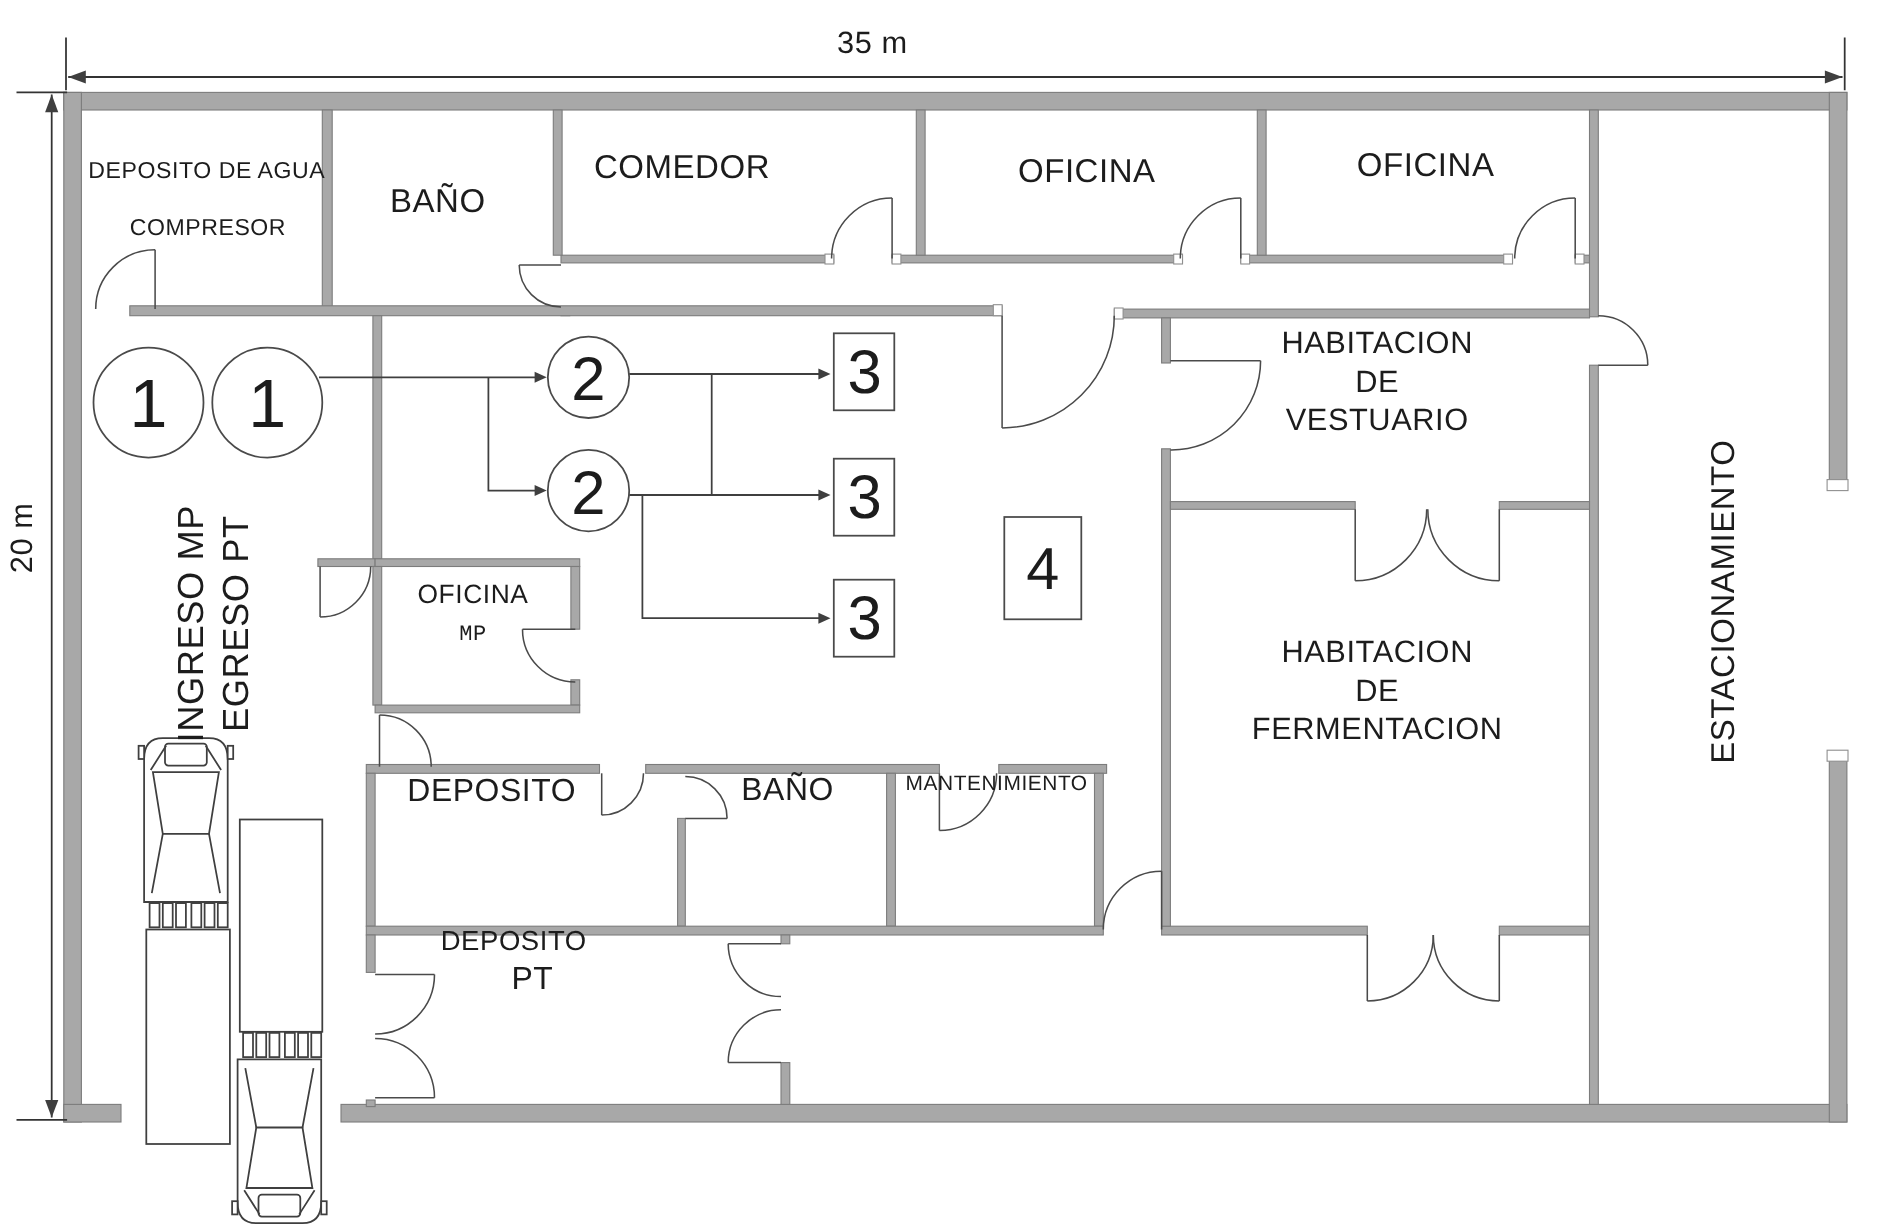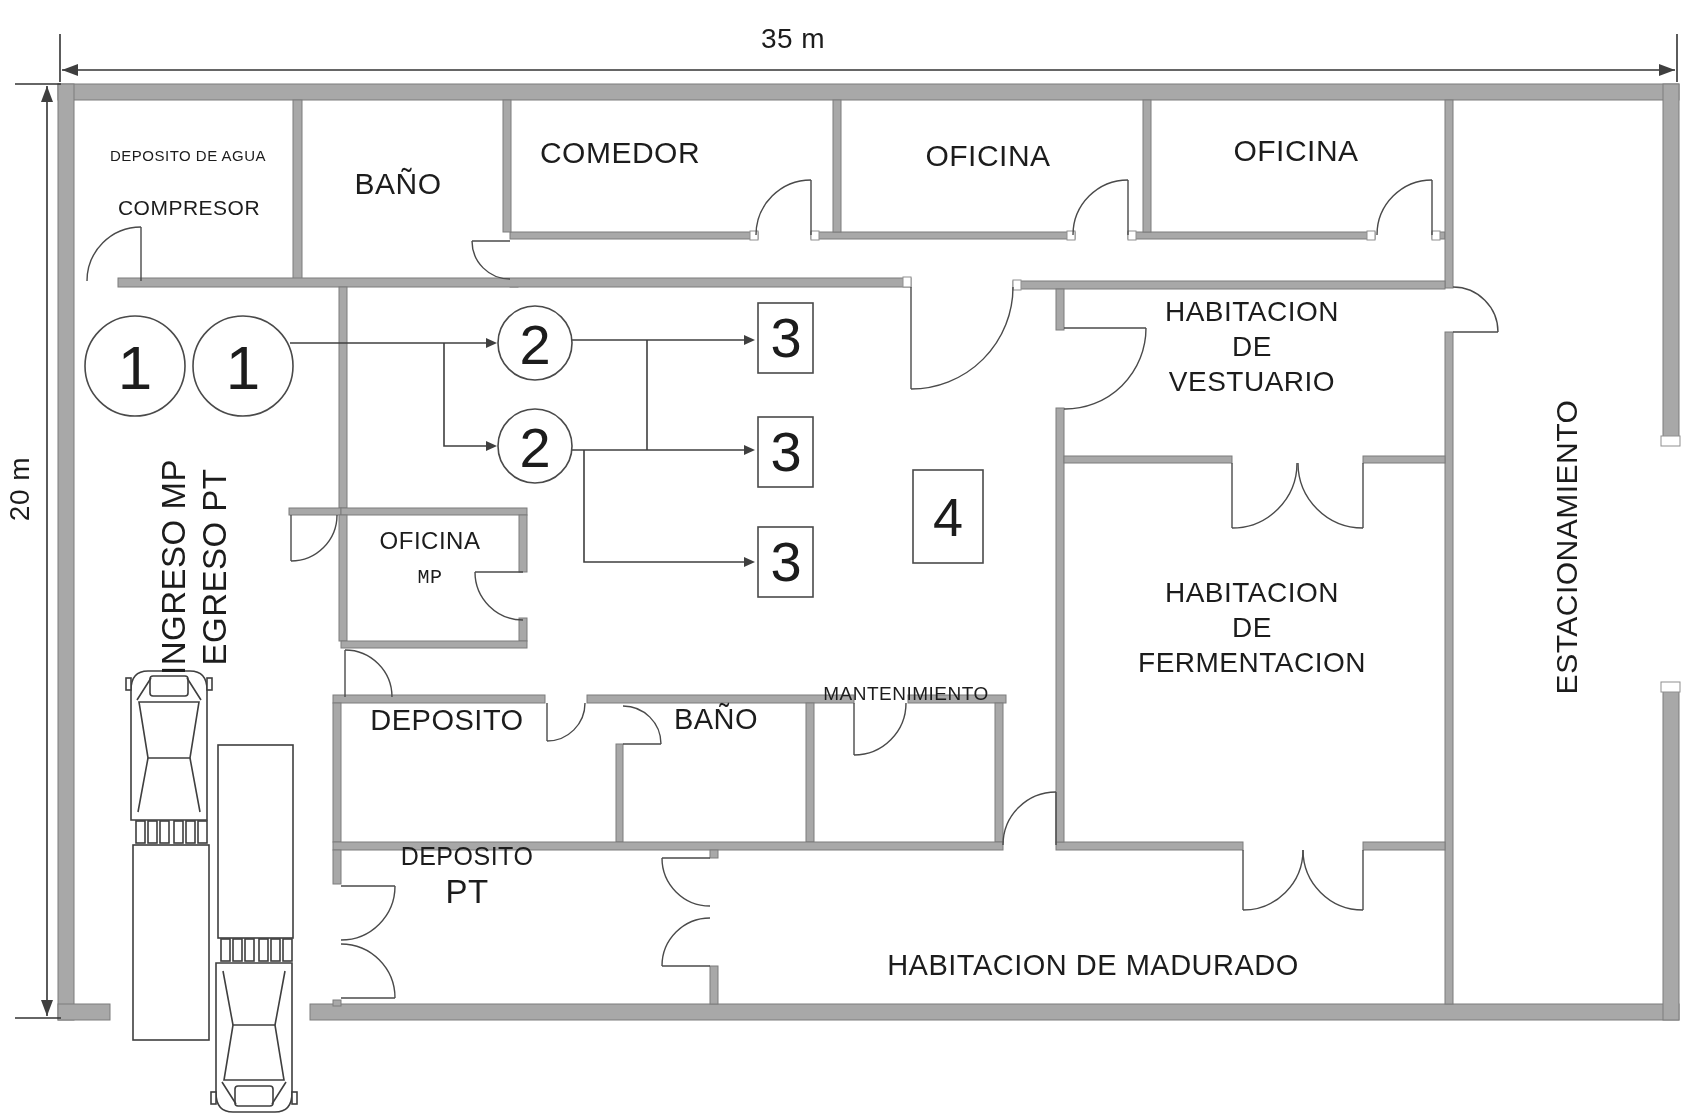--- a/index.html
+++ b/index.html
@@ -238,21 +238,21 @@
       <path class="arrow" d="M62,70 L78,64 L78,76 Z"></path>
       <path class="arrow" d="M1675,70 L1659,64 L1659,76 Z"></path>
       <path class="dim" d="M47,86 V1016"></path>
       <path class="dim" d="M15,84 H61"></path>
       <path class="dim" d="M15,1018 H61"></path>
       <path class="arrow" d="M47,86 L41,102 L53,102 Z"></path>
       <path class="arrow" d="M47,1016 L41,1000 L53,1000 Z"></path>
     </g>
   </svg>
 
-  <div class="lbl" style="left:188px;top:155px;font-size:15px;">DEPOSITO DE AGUA</div>
+  <div class="lbl" style="left:188px;top:155px;font-size:21px;">DEPOSITO DE AGUA</div>
   <div class="lbl" style="left:189px;top:207px;font-size:21px;">COMPRESOR</div>
   <div class="lbl" style="left:398px;top:184px;font-size:30px;">BAÑO</div>
   <div class="lbl" style="left:620px;top:153px;font-size:30px;">COMEDOR</div>
   <div class="lbl" style="left:988px;top:156px;font-size:30px;">OFICINA</div>
   <div class="lbl" style="left:1296px;top:151px;font-size:30px;">OFICINA</div>
   <div class="lbl vert" style="left:1567px;top:547px;font-size:30px;">ESTACIONAMIENTO</div>
 
   <div class="lbl" style="left:1252px;top:312px;font-size:28px;">HABITACION</div>
   <div class="lbl" style="left:1252px;top:347px;font-size:28px;">DE</div>
   <div class="lbl" style="left:1252px;top:382px;font-size:28px;">VESTUARIO</div>
@@ -262,26 +262,25 @@
   <div class="lbl" style="left:1252px;top:663px;font-size:28px;">FERMENTACION</div>
 
   <div class="lbl" style="left:430px;top:541px;font-size:24px;">OFICINA</div>
   <div class="lbl" style="left:430px;top:578px;font-size:20px;font-family:Liberation Mono, monospace;">MP</div>
 
   <div class="lbl vert" style="left:173px;top:567px;font-size:33px;">INGRESO MP</div>
   <div class="lbl vert" style="left:214px;top:567px;font-size:33px;">EGRESO PT</div>
 
   <div class="lbl" style="left:447px;top:720px;font-size:29px;">DEPOSITO</div>
   <div class="lbl" style="left:716px;top:719px;font-size:29px;">BAÑO</div>
-  <div class="lbl" style="left:906px;top:693px;font-size:19px;">MANTENIMIENTO</div>
+  <div class="lbl" style="left:906px;top:713px;font-size:19px;">MANTENIMIENTO</div>
 
   <div class="lbl" style="left:467px;top:856px;font-size:25px;">DEPOSITO</div>
-  <div class="lbl" style="left:467px;top:891px;font-size:33px;text-align:center;">PT</div>
-
-  <div class="lbl" style="left:1093px;top:965px;font-size:29px;">HABITACION DE MADURADO</div>
+  <div class="lbl" style="left:484px;top:891px;font-size:29px;text-align:center;">PT</div>
+
 
   <div class="lbl" style="left:793px;top:39px;font-size:28px;">35 m</div>
   <div class="lbl vert" style="left:20px;top:489px;font-size:28px;">20 m</div>
 
   <div class="lbl num" style="left:135px;top:368px;font-size:62px;">1</div>
   <div class="lbl num" style="left:243px;top:368px;font-size:62px;">1</div>
   <div class="lbl num" style="left:535px;top:345px;font-size:56px;">2</div>
   <div class="lbl num" style="left:535px;top:448px;font-size:56px;">2</div>
   <div class="lbl num" style="left:786px;top:338px;font-size:56px;">3</div>
   <div class="lbl num" style="left:786px;top:452px;font-size:56px;">3</div>

